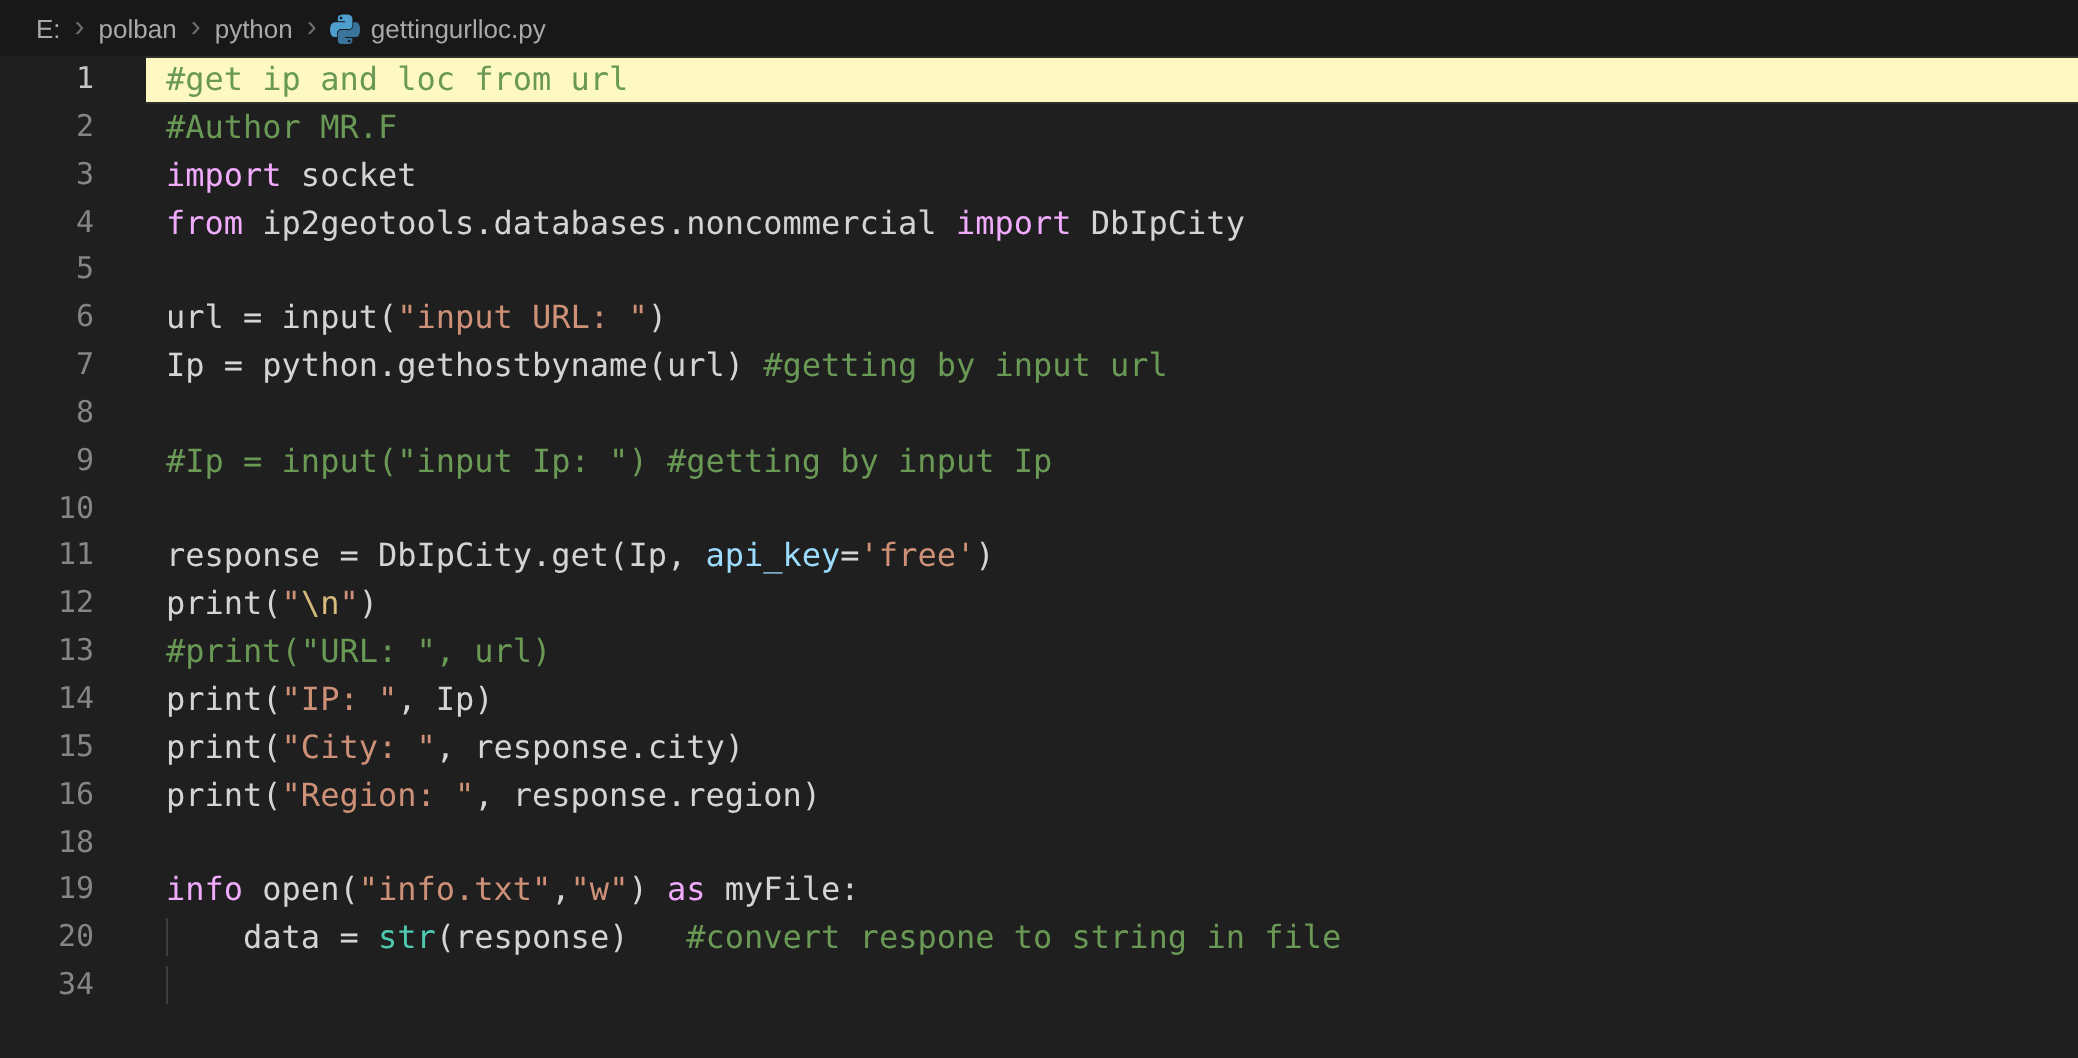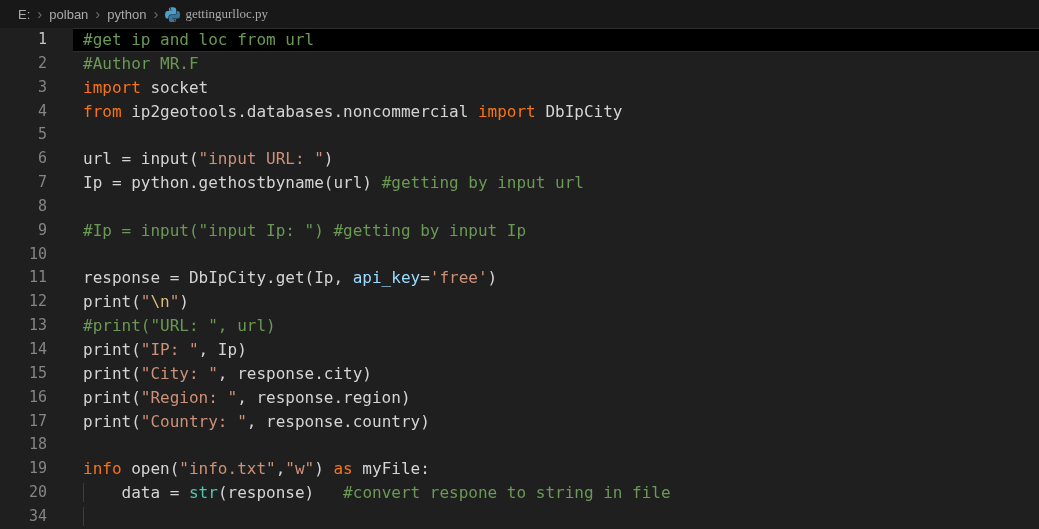--- a/index.html
+++ b/index.html
@@ -23,21 +23,21 @@
     white-space:nowrap;
   }
   .bc-item{cursor:pointer;}
   .bc-sep{
     color:#6e6e6e;
     font-size:15px;
     margin:0 7px;
     line-height:1;
     transform:translateY(-1px);
   }
-  .bc-file{display:flex;align-items:center;cursor:pointer;font-family:Liberation Serif, serif;}
+  .bc-file{display:flex;align-items:center;cursor:pointer;}
   .bc-file svg{margin-right:5px;display:block;}
   
   .editor{
     position:absolute;
     top:28px;left:0;right:0;bottom:0;
     font-size:16px;
     line-height:23.85px;
     cursor:text;
   }
   .line{display:flex;height:23.85px;}
@@ -51,27 +51,27 @@
   }
   .code{
     flex:1;
     margin-left:26px;
     padding-left:10px;
     white-space:pre;
     color:#d4d4d4;
     font-variant-ligatures:none;
   }
   .line.active .code{
-    background:#000000;
+    background:#fef9c3;
     box-shadow:inset 0 1px 0 #2d2d2d, inset 0 -1px 0 #2d2d2d;
   }
   .line.active .num{color:#c6c6c6;}
   .tok-pln{color:#d4d4d4;}
   .tok-com{color:#6a9955;}
-  .tok-kw{color:#f97316;}
+  .tok-kw{color:#f0abfc;}
   .tok-str{color:#ce9178;}
   .tok-esc{color:#d7ba7d;}
   .tok-bi{color:#4ec9b0;}
   .tok-prm{color:#9cdcfe;text-align:center;}
   .tok-ind{box-shadow:inset 1px 0 0 #3d3d3d;}
 </style>
 </head>
 <body>
 
 <div class="app">
@@ -151,24 +151,20 @@
       </div>
       <div class="line">
         <div class="num">15</div>
         <div class="code"><span class="tok-pln">print(</span><span class="tok-str">"City: "</span><span class="tok-pln">, response.city)</span></div>
       </div>
       <div class="line">
         <div class="num">16</div>
         <div class="code"><span class="tok-pln">print(</span><span class="tok-str">"Region: "</span><span class="tok-pln">, response.region)</span></div>
       </div>
       <div class="line">
-        <div class="num">17</div>
-        <div class="code"><span class="tok-pln">print(</span><span class="tok-str">"Country: "</span><span class="tok-pln">, response.country)</span></div>
-      </div>
-      <div class="line">
         <div class="num">18</div>
         <div class="code"></div>
       </div>
       <div class="line">
         <div class="num">19</div>
         <div class="code"><span class="tok-kw">info</span><span class="tok-pln"> open(</span><span class="tok-str">"info.txt"</span><span class="tok-pln">,</span><span class="tok-str">"w"</span><span class="tok-pln">) </span><span class="tok-kw">as</span><span class="tok-pln"> myFile:</span></div>
       </div>
       <div class="line">
         <div class="num">20</div>
         <div class="code"><span class="tok-ind">    </span><span class="tok-pln">data = </span><span class="tok-bi">str</span><span class="tok-pln">(response)   </span><span class="tok-com">#convert respone to string in file</span></div>

